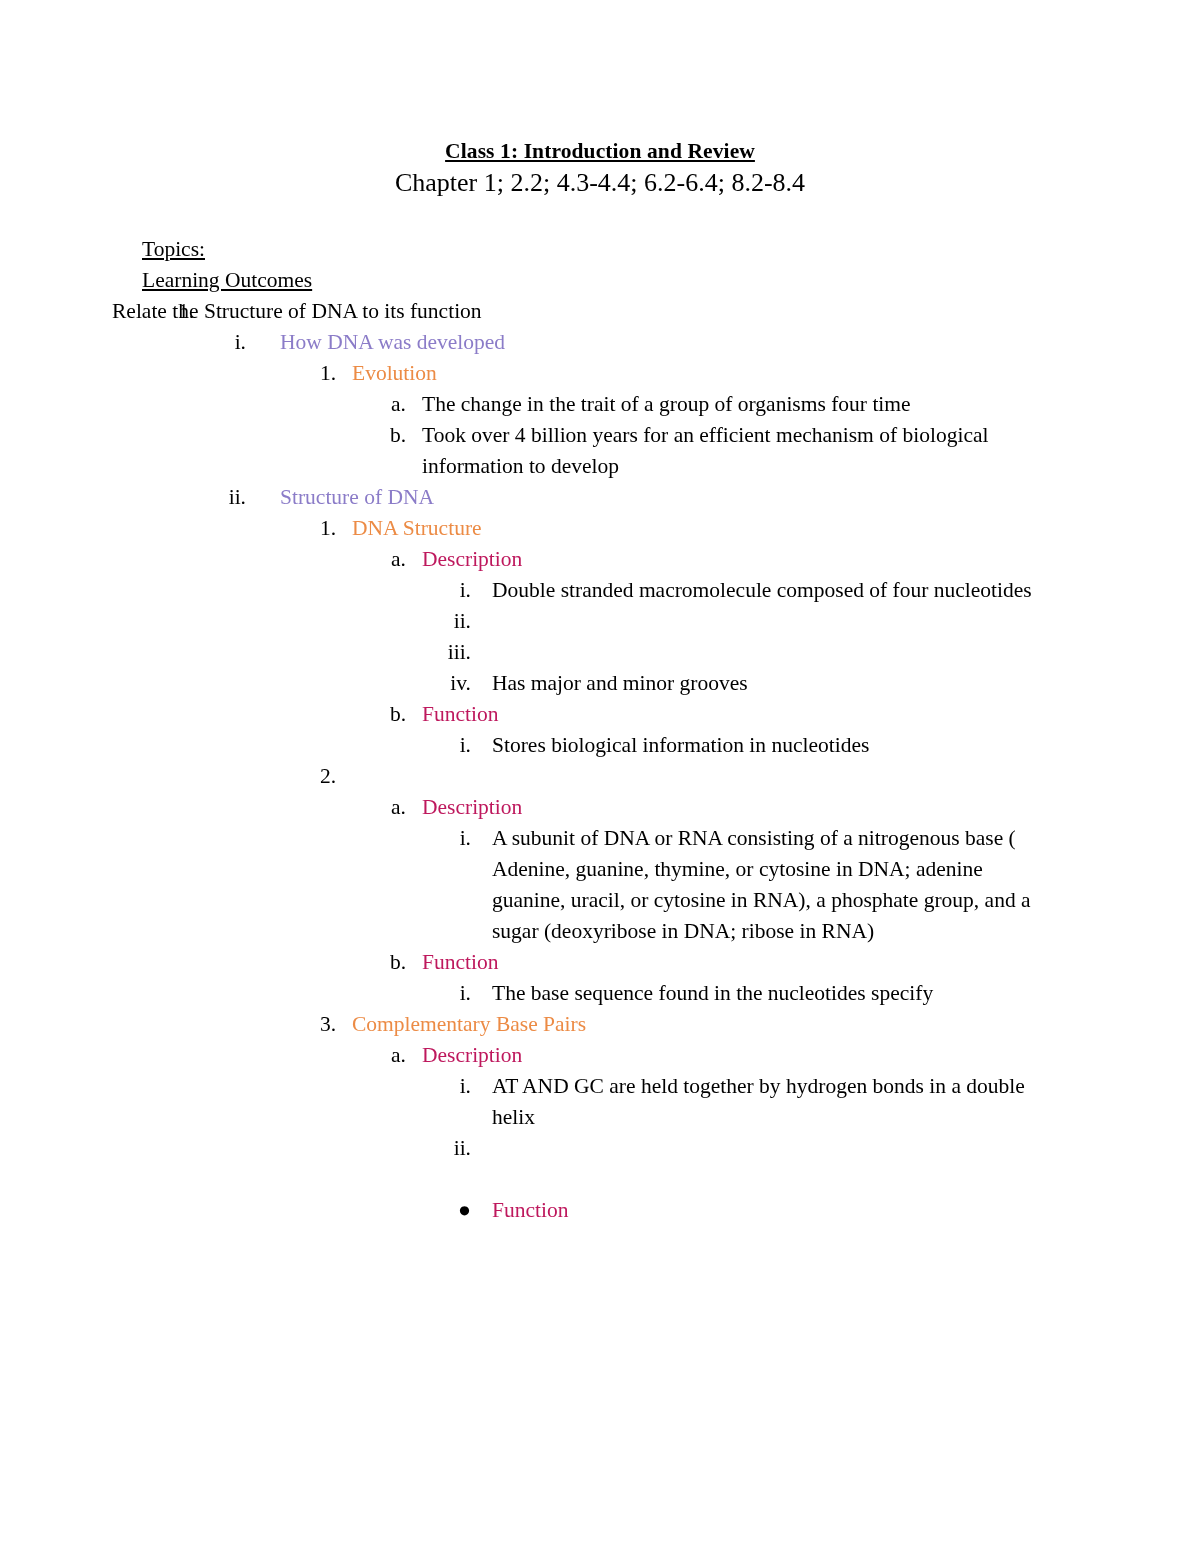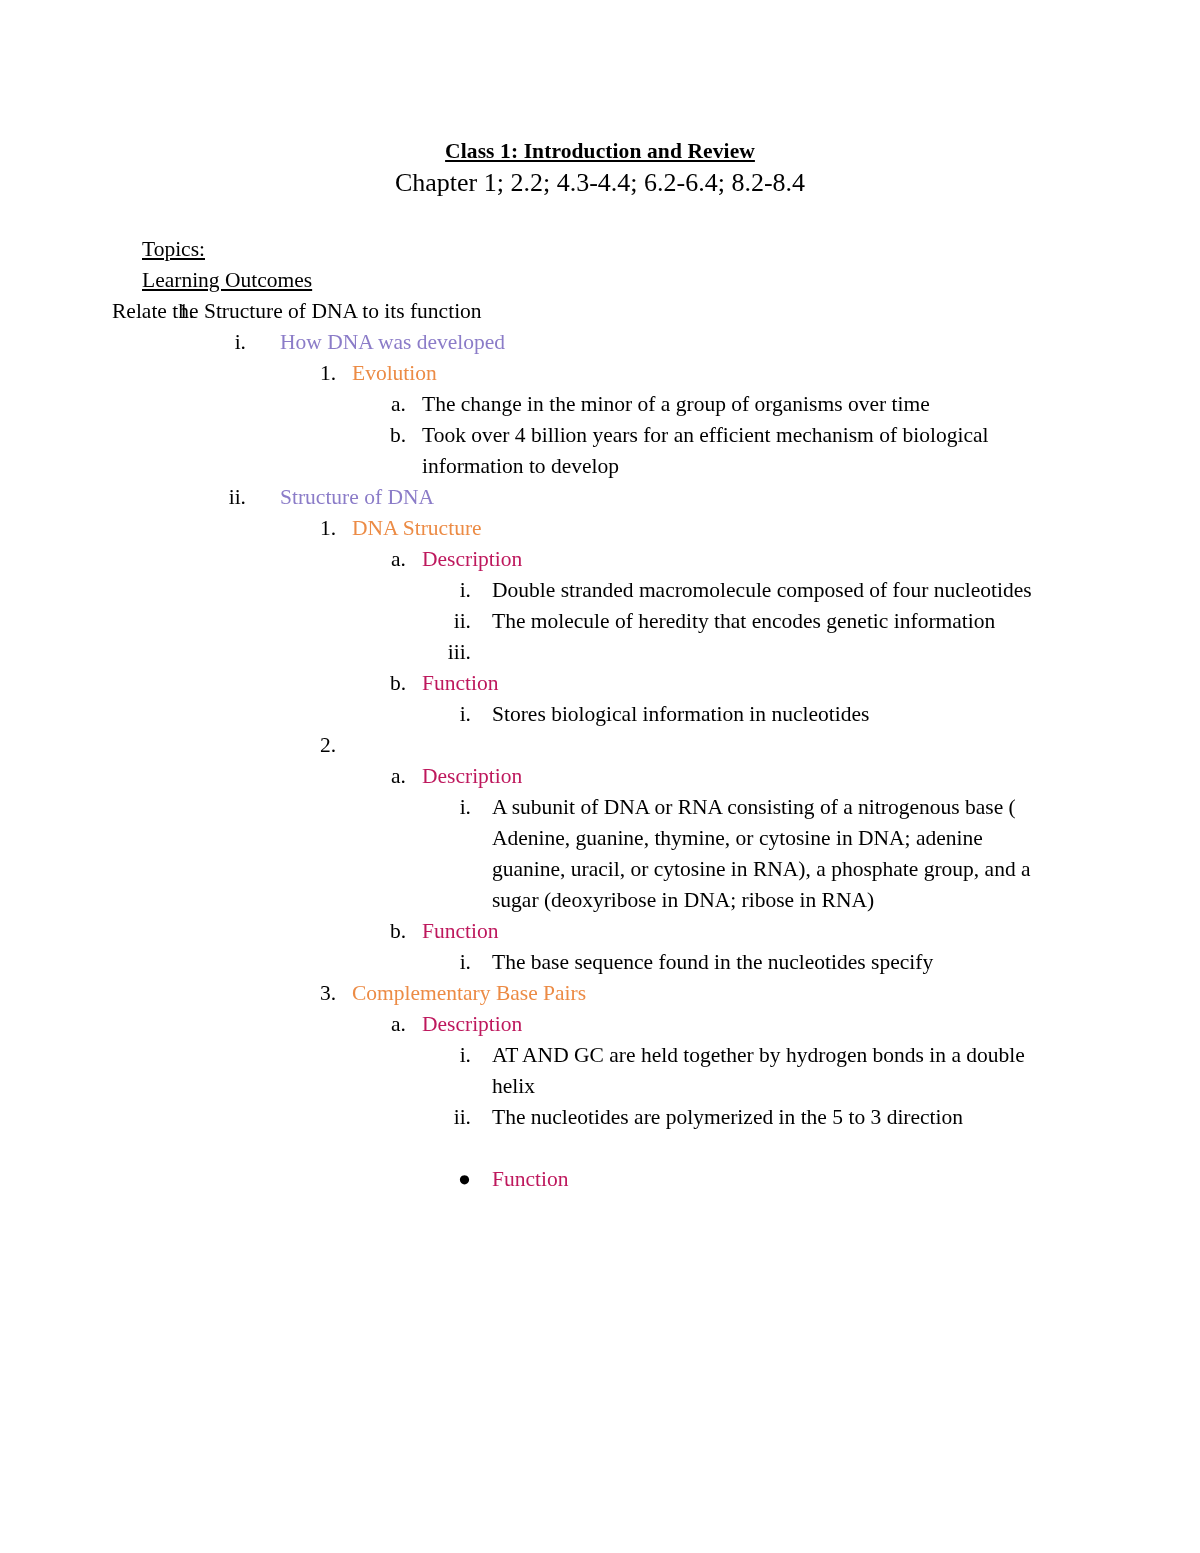--- a/index.html
+++ b/index.html
@@ -142,21 +142,21 @@
         <span class="text c-purple">How DNA was developed</span>
       </div>
 
       <div class="line lvl3">
         <span class="marker">1.</span>
         <span class="text c-orange">Evolution</span>
       </div>
 
       <div class="line lvl4 w-lvl4">
         <span class="marker">a.</span>
-        <span class="text c-black">The change in the minor of a group of organisms over time</span>
+        <span class="text c-black">The change in the trait of a group of organisms four time</span>
       </div>
 
       <div class="line lvl4 w-lvl4">
         <span class="marker">b.</span>
         <span class="text c-black">Took over 4 billion years for an efficient mechanism of biological information to develop</span>
       </div>
 
       <div class="line lvl2">
         <span class="marker">ii.</span>
         <span class="text c-purple">Structure of DNA</span>
@@ -172,27 +172,30 @@
         <span class="text c-green">Description</span>
       </div>
 
       <div class="line lvl5 w-lvl5">
         <span class="marker">i.</span>
         <span class="text c-black">Double stranded macromolecule composed of four nucleotides</span>
       </div>
 
       <div class="line lvl5">
         <span class="marker">ii.</span>
-        <span class="text c-black">The molecule of heredity  that encodes genetic information</span>
       </div>
 
       <div class="line lvl5">
         <span class="marker">iii.</span>
       </div>
 
+      <div class="line lvl5">
+        <span class="marker">iv.</span>
+        <span class="text c-black">Has major and minor grooves</span>
+      </div>
 
       <div class="line lvl4">
         <span class="marker">b.</span>
         <span class="text c-green">Function</span>
       </div>
 
       <div class="line lvl5">
         <span class="marker">i.</span>
         <span class="text c-black">Stores biological information in nucleotides</span>
       </div>
@@ -231,21 +234,20 @@
         <span class="text c-green">Description</span>
       </div>
 
       <div class="line lvl5 w-lvl5">
         <span class="marker">i.</span>
         <span class="text c-black">AT AND GC are held together by hydrogen bonds in a double helix</span>
       </div>
 
       <div class="line lvl5">
         <span class="marker">ii.</span>
-        <span class="text c-black">The nucleotides are polymerized in the 5 to 3 direction</span>
       </div>
 
       <div class="spacer"></div>
 
       <div class="line lvl5b">
         <span class="marker">●</span>
         <span class="text c-green">Function</span>
       </div>
 
     </div>

